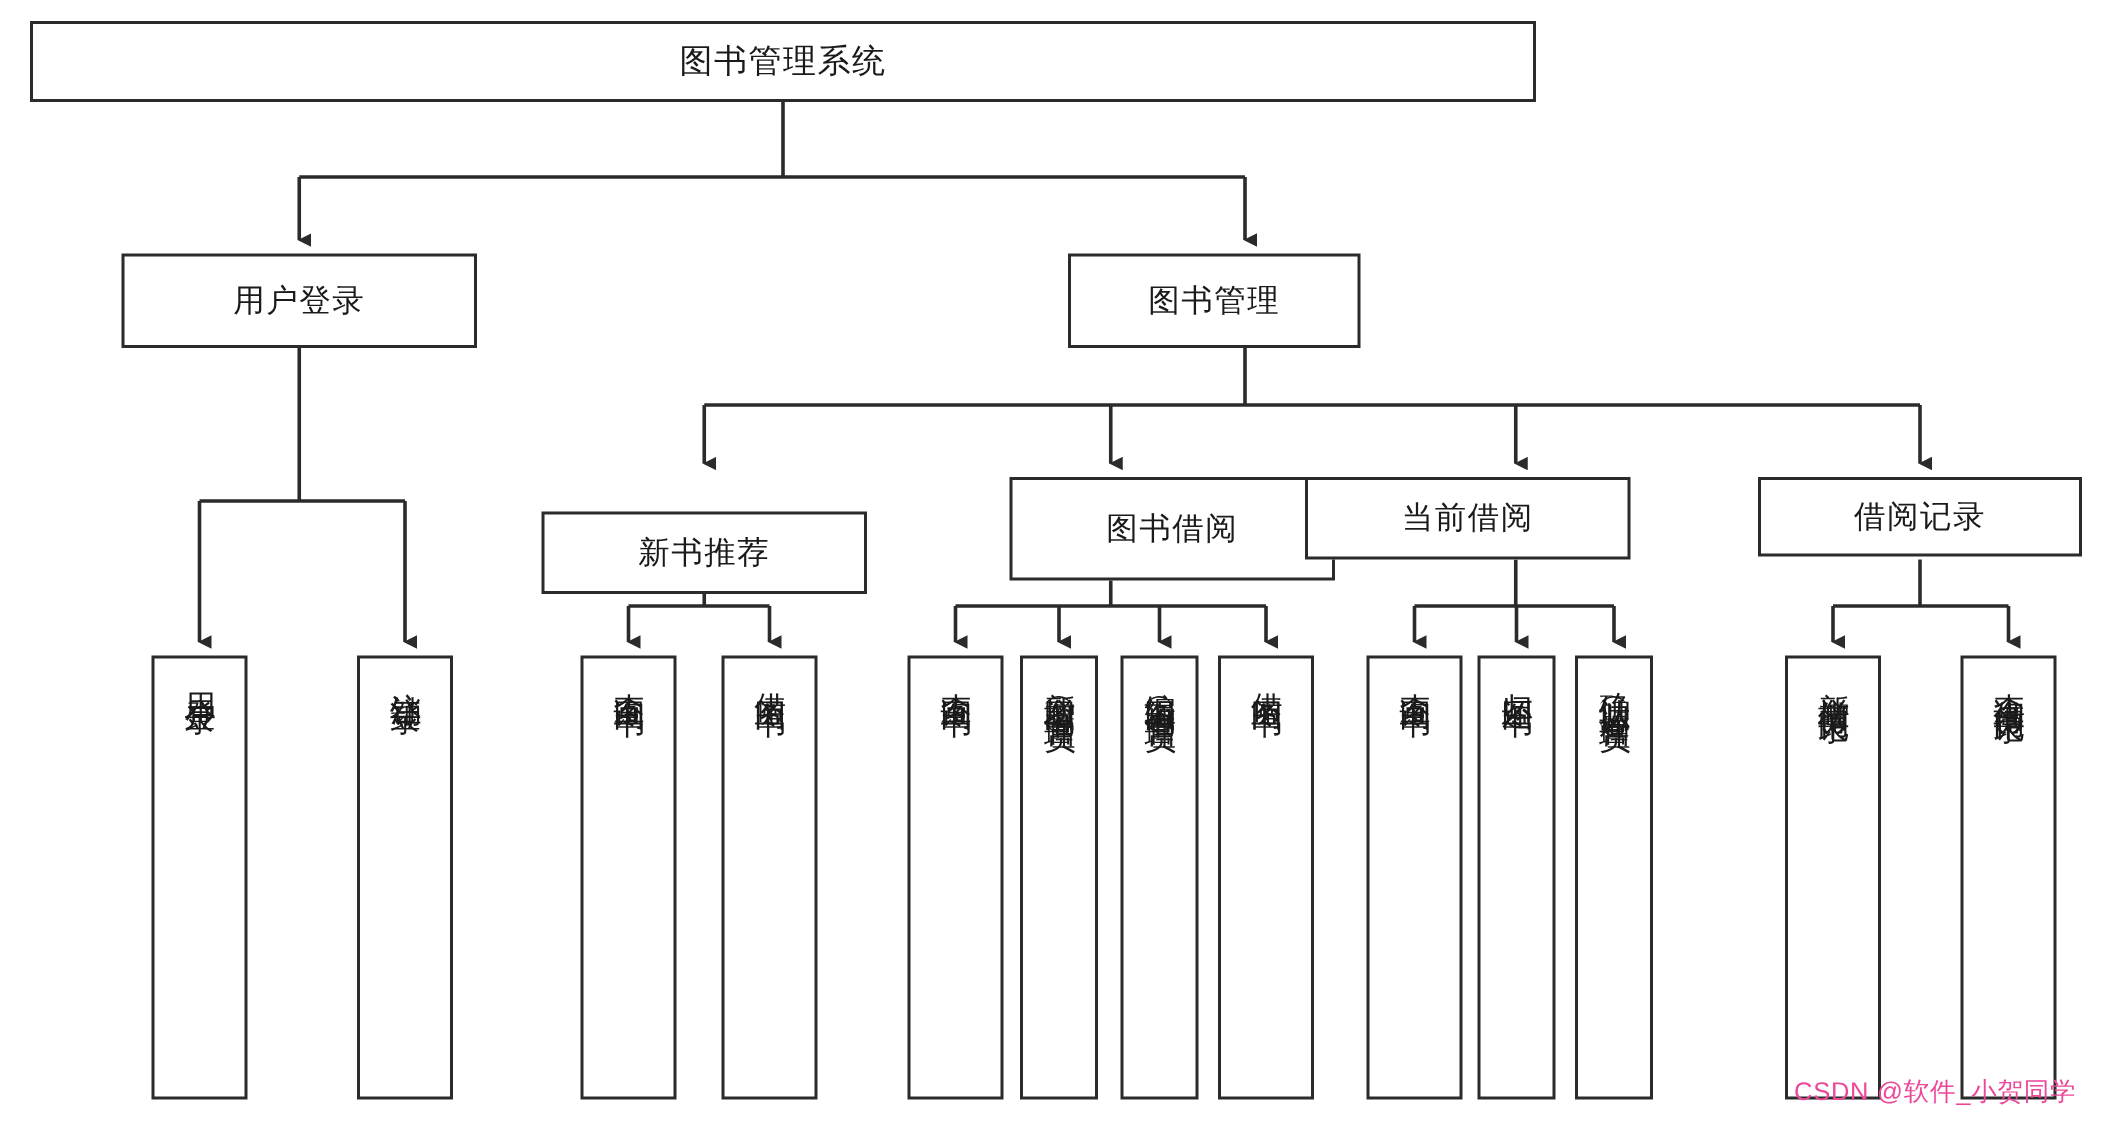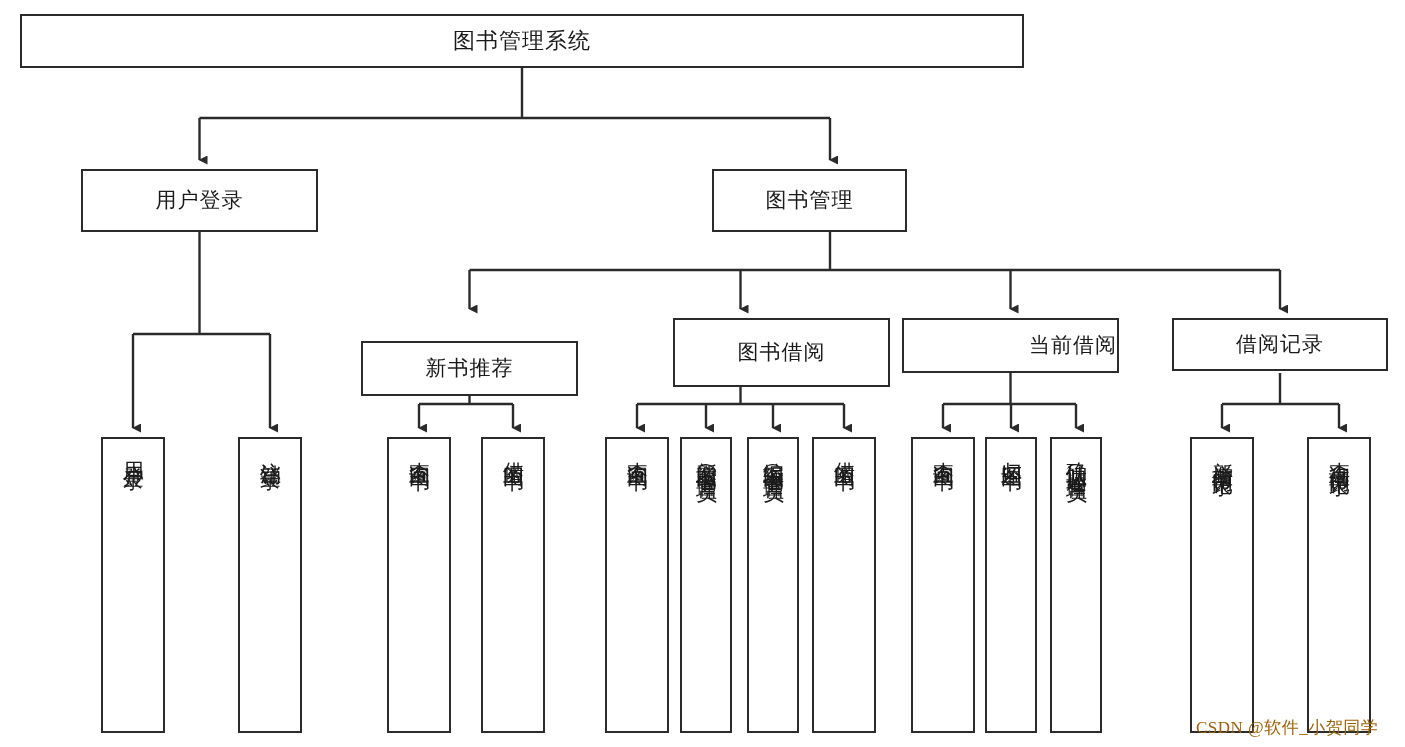--- a/index.html
+++ b/index.html
@@ -63,25 +63,25 @@
     text-orientation: upright;
     font-size: 21px;
     letter-spacing: 3px;
     line-height: 1;
     white-space: normal;
     max-height: 100%;
   }
   .watermark {
     position: absolute;
     font-size: 17px;
-    color: #a16207;
+    color: #ec4899;
     letter-spacing: 0.5px;
     white-space: nowrap;
     z-index: 5;
-    font-family: Liberation Serif, serif;
+    font-family: Liberation Sans, sans-serif;
   }
 </style>
 </head>
 <body>
 
 <div id="canvas">
   <svg id="connectors" viewBox="0 0 1405 747" xmlns="http://www.w3.org/2000/svg">
     <defs>
       <marker id="arrowhead" markerWidth="9" markerHeight="9" refX="4.5" refY="8" orient="auto" markerUnits="userSpaceOnUse">
         <path d="M0,0 L9,0 L4.5,9 Z" fill="#2b2b2b"></path>
@@ -133,21 +133,21 @@
       </div>
       <div class="node horiz" style="left: 712px; top: 169px; width: 195px; height: 63px;">
         <span class="lbl">图书管理</span>
       </div>
       <div class="node horiz" style="left: 361px; top: 318px; width: 217px; height: 55px; margin-top: 23px;">
         <span class="lbl">新书推荐</span>
       </div>
       <div class="node horiz" style="left: 632px; top: 318px; width: 217px; height: 69px; margin-left: 41px;">
         <span class="lbl">图书借阅</span>
       </div>
-      <div class="node horiz" style="left: 902px; top: 318px; width: 217px; height: 55px; justify-content: flex-end;">
+      <div class="node horiz" style="left: 870px; top: 318px; width: 217px; height: 55px;">
         <span class="lbl">当前借阅</span>
       </div>
       <div class="node horiz" style="left: 1172px; top: 318px; width: 216px; height: 53px;">
         <span class="lbl">借阅记录</span>
       </div>
       <div class="node vert" style="left: 101px; top: 437px; width: 64px; height: 296px;">
         <span class="lbl">用户登录</span>
       </div>
       <div class="node vert" style="left: 238px; top: 437px; width: 64px; height: 296px;">
         <span class="lbl">注销登录</span>

